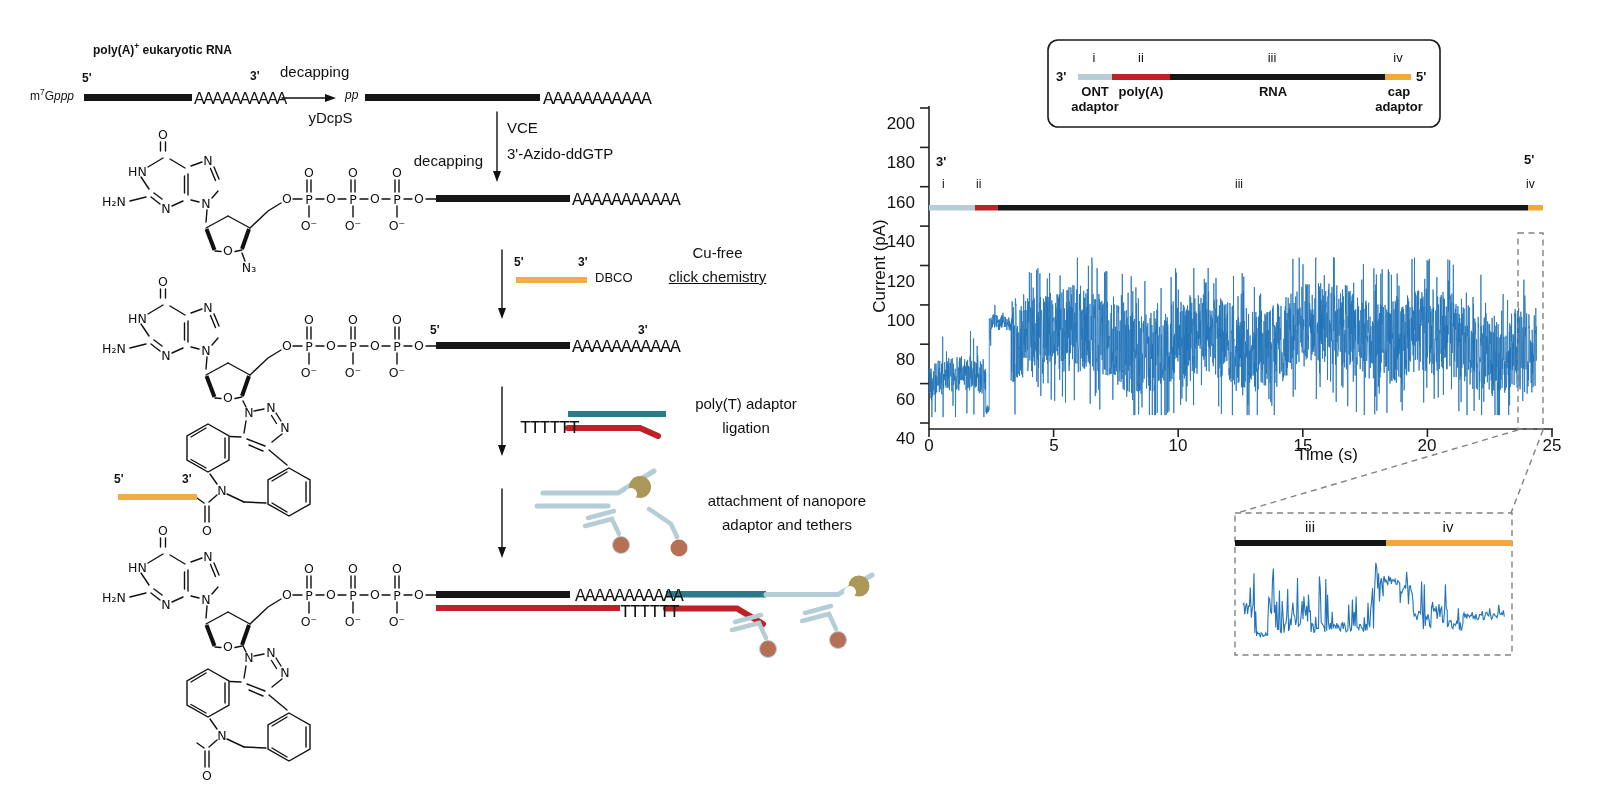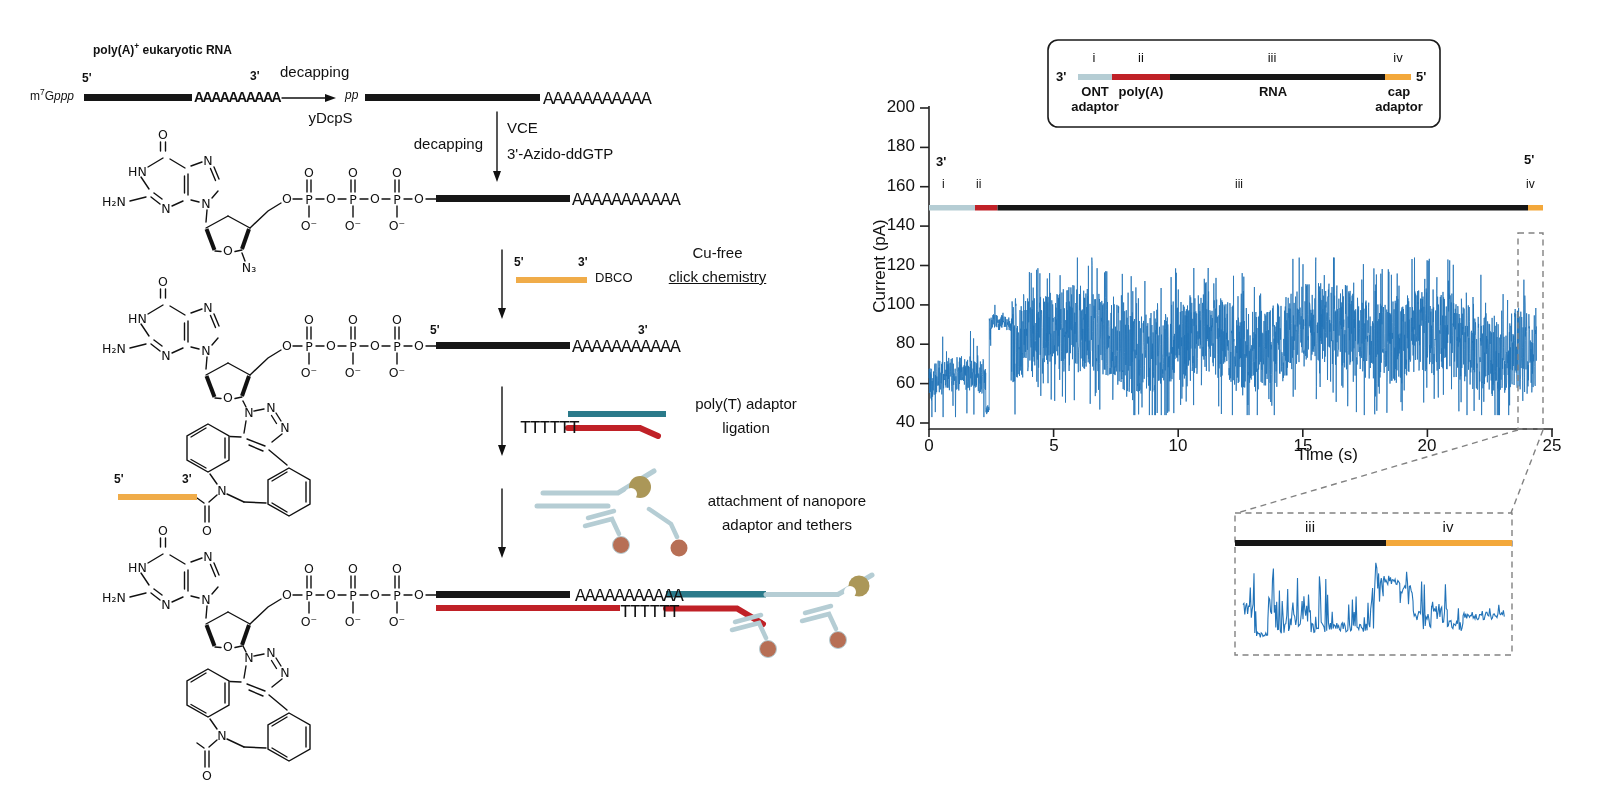--- a/index.html
+++ b/index.html
@@ -2,27 +2,27 @@
 <html><head>
 <meta charset="utf-8">
 <style>
   html,body{margin:0;padding:0;background:#fff;}
   #fig{position:relative;width:1600px;height:811px;background:#fff;overflow:hidden;
        font-family:"Liberation Sans",sans-serif;color:#111;}
   .lbl{position:absolute;font-size:15px;line-height:1.1;white-space:nowrap;color:#111;}
   .b{font-weight:bold;}
   .i{font-style:italic;}
   .ctr{text-align:center;}
-  .rt{text-align:right;}
+  .rt{text-align:right;margin-top:17px;}
   .s12{font-size:12px;}
   .s13{font-size:13px;}
   .s14{font-size:12px;}
   .s17{font-size:17px;}
   .tail{font-size:18px;letter-spacing:-1px;font-family:Liberation Mono, monospace;}
-  .tail10{font-size:14px;letter-spacing:-1.5px;font-weight:bold;}
+  .tail10{font-size:16px;letter-spacing:-1.5px;}
   sup{font-size:70%;}
   #ylab{position:absolute;left:788px;top:256px;width:184px;text-align:center;
         transform:rotate(-90deg);transform-origin:center;font-size:17px;}
   svg{position:absolute;left:0;top:0;}
   .bond{stroke:#111;stroke-width:1.4;fill:none;stroke-linecap:round;}
   .bold-bond{stroke:#111;stroke-width:4;fill:none;stroke-linecap:butt;}
   .atom{font-family:"DejaVu Sans",sans-serif;font-size:12.5px;fill:#111;}
   .atomc{text-anchor:middle;}
   .dash{fill:none;stroke:#828282;stroke-width:1.4;stroke-dasharray:6 4.5;}
   .axis{stroke:#222;stroke-width:1.6;fill:none;}

